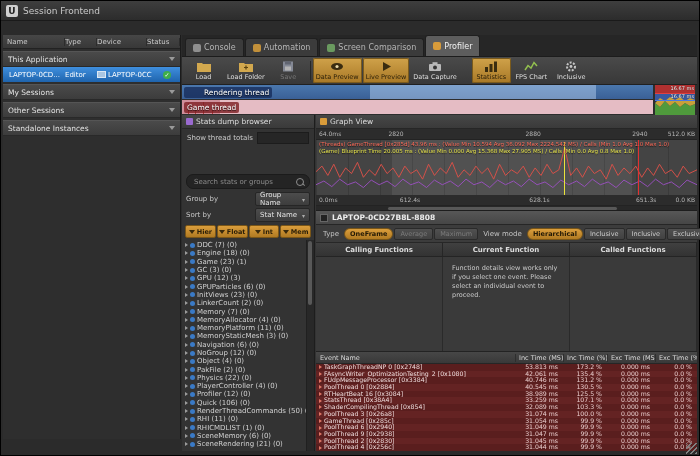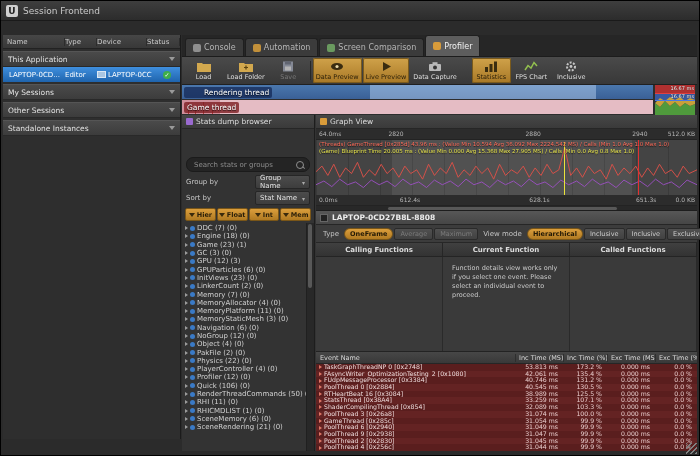--- a/index.html
+++ b/index.html
@@ -295,20 +295,24 @@
         <span class="fps-label" style="top:1px;">16.67 ms</span>
         <span class="fps-label" style="top:9px;">16.67 ms</span>
       </div>
     </div>
 
     <div class="stats-panel">
       <div class="panel-header">
         <span class="ph-icon ph-stats"></span>
         <span>Stats dump browser</span>
       </div>
+      <div class="totals-row">
+        <span>Show thread totals</span>
+        <span class="totals-box"></span>
+      </div>
       <div class="stats-spacer"></div>
       <div class="search-row">
         <input class="search-input" type="text" placeholder="Search stats or groups" style="">
         <span class="mag-icon"></span>
       </div>
       <div class="combo-row">
         <span class="lab">Group by</span>
         <span class="combo">
             <span>Group Name</span>
           </span>

